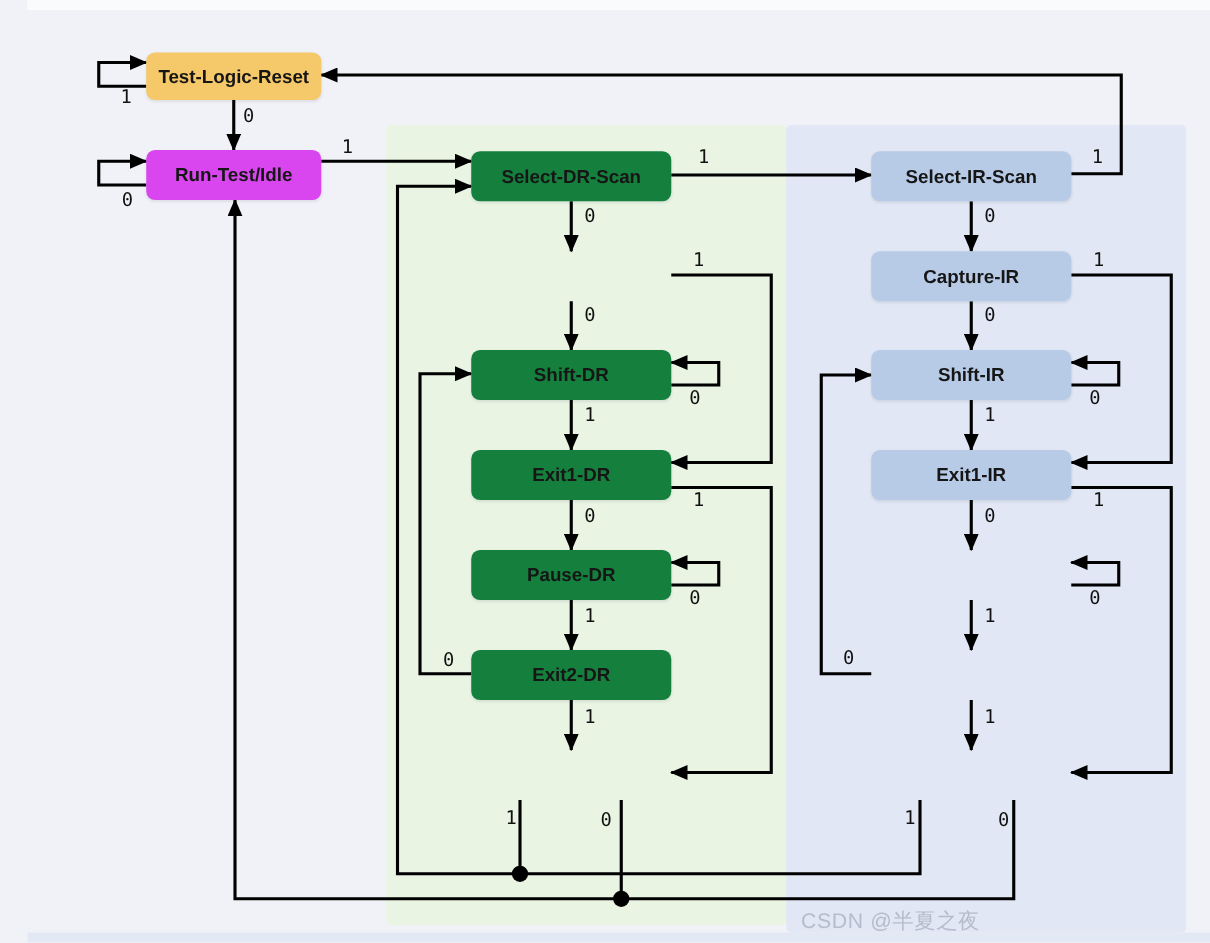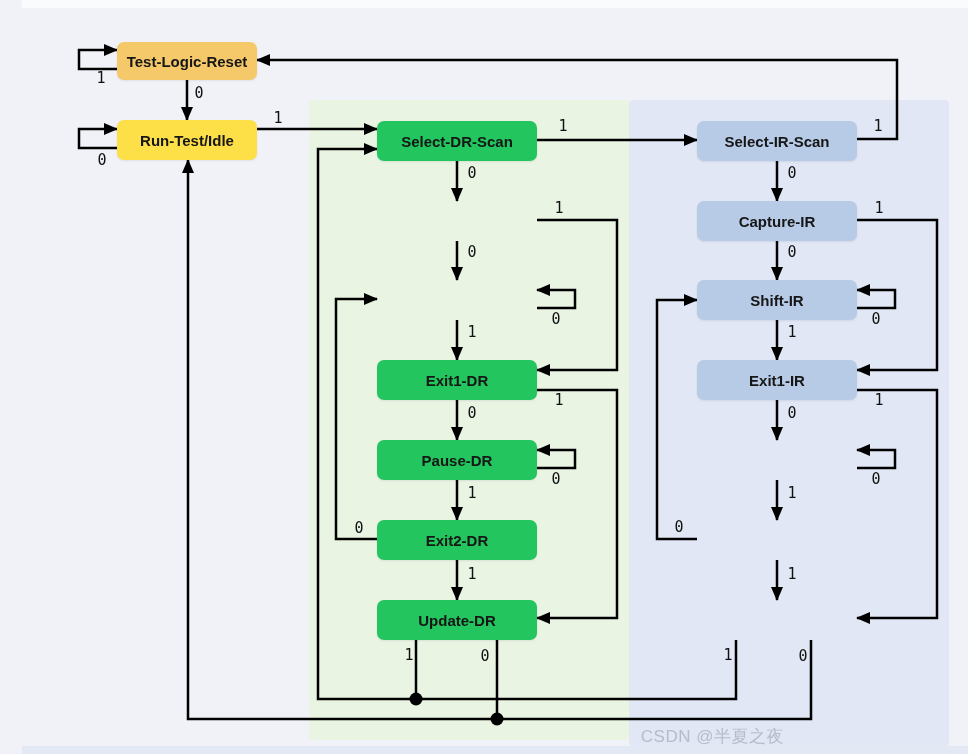--- a/index.html
+++ b/index.html
@@ -12,24 +12,24 @@
   .strip-bottom{position:absolute;left:0;top:746px;width:968px;height:8px;background:#E3E8F5;}
   .panel{position:absolute;top:100px;border-radius:4px;}
   .panel-dr{left:287px;width:320px;height:640px;background:#E9F4E3;}
   .panel-ir{left:607px;width:320px;height:646px;background:#E1E7F4;}
   svg.wires{position:absolute;left:0;top:0;}
   .state{
     position:absolute;height:40px;display:flex;align-items:center;justify-content:center;
     border-radius:7px;font-weight:bold;font-size:15px;color:#161616;
     box-shadow:0 1px 2px rgba(60,70,90,0.10);
   }
-  .state.col{left:355px;width:160px;background:#22c55e;}
+  .state.col{left:355px;width:160px;background:#15803d;}
   .state.col-ir{left:675px;width:160px;background:#B7CBE7;}
   .state.tlr{left:95px;top:42px;width:140px;height:38px;background:#F5C869;}
-  .state.rti{left:95px;top:120px;width:140px;height:40px;background:#fde047;}
+  .state.rti{left:95px;top:120px;width:140px;height:40px;background:#d946ef;}
   .elabel{
     position:absolute;transform:translate(-50%,-50%);
     font-family:"DejaVu Sans Mono", monospace;font-size:15px;color:#111;line-height:1;
   }
   .watermark{
     position:absolute;right:13px;top:725px;font-size:17px;color:#B6BCCB;letter-spacing:0.5px;
   }
 </style>
 </head>
 <body>
@@ -104,24 +104,24 @@
     <g fill="#000" stroke="none">
       <circle cx="394" cy="699" r="6.5"></circle>
       <circle cx="475" cy="719" r="6.5"></circle>
     </g>
   </svg>
 
   <div class="state tlr">Test-Logic-Reset</div>
   <div class="state rti">Run-Test/Idle</div>
 
   <div class="state col" style="top:121px">Select-DR-Scan</div>
+  <div class="state col" style="top:280px">Shift-DR</div>
   <div class="state col" style="top:360px">Exit1-DR</div>
   <div class="state col" style="top:440px">Pause-DR</div>
   <div class="state col" style="top:520px">Exit2-DR</div>
-  <div class="state col" style="top:600px">Update-DR</div>
 
   <div class="state col-ir state" style="top:201px">Capture-IR</div>
   <div class="state col-ir state" style="top:121px">Select-IR-Scan</div>
   <div class="state col-ir state" style="top:280px">Shift-IR</div>
   <div class="state col-ir state" style="top:360px">Exit1-IR</div>
 
   <span class="elabel" style="left:79px;top:78px">1</span>
   <span class="elabel" style="left:177px;top:93px">0</span>
   <span class="elabel" style="left:80px;top:160px">0</span>
   <span class="elabel" style="left:256px;top:118px">1</span>

